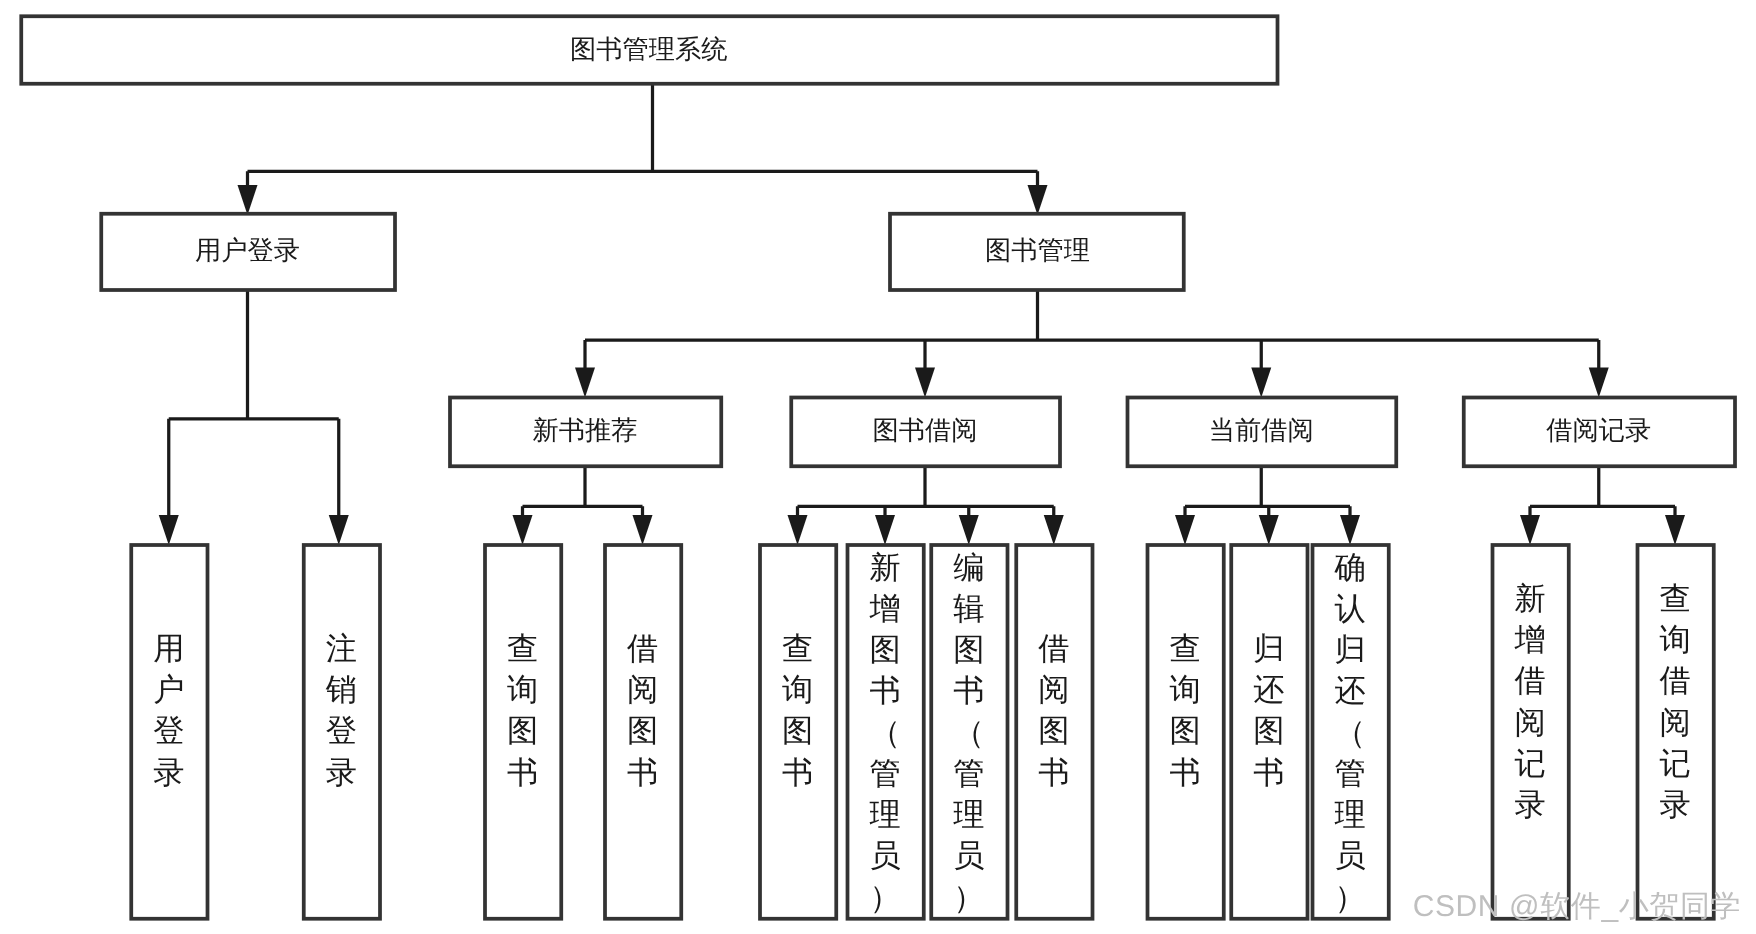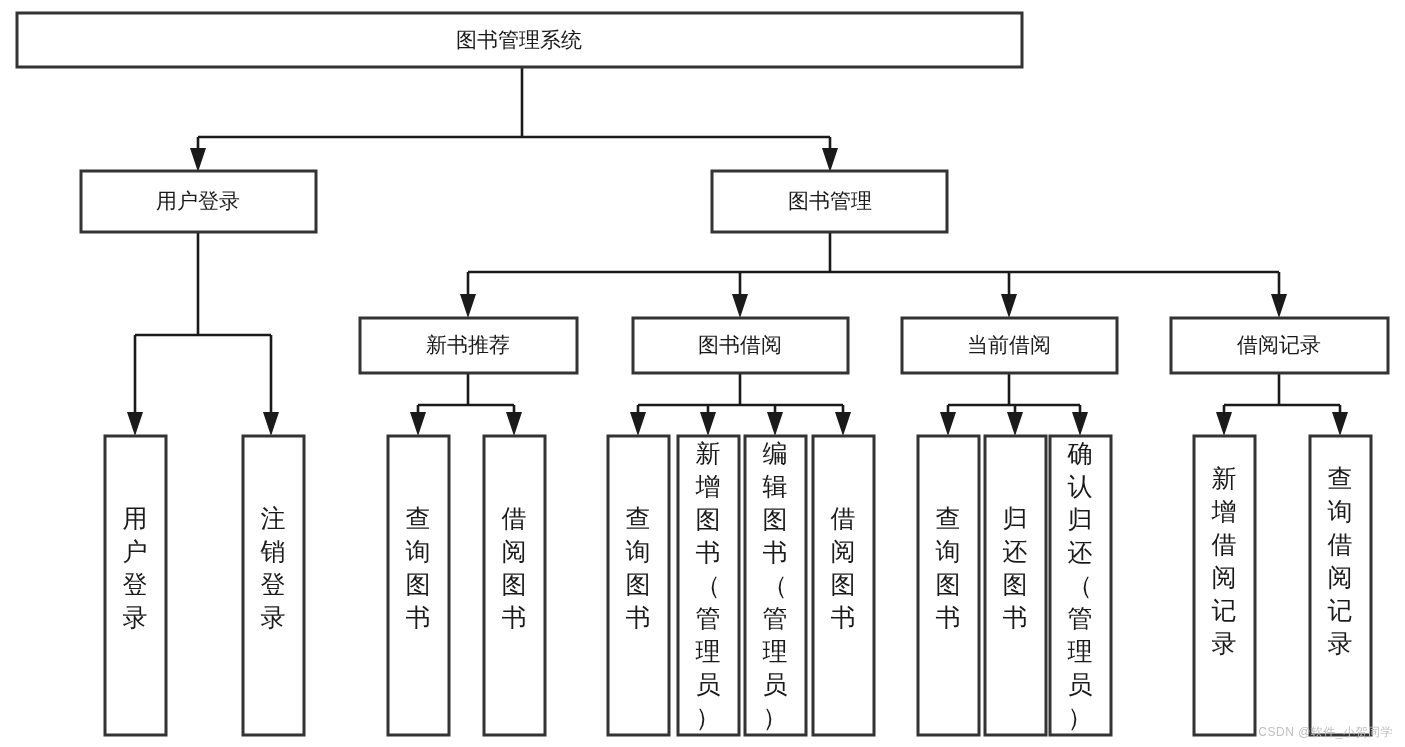--- a/index.html
+++ b/index.html
@@ -44,21 +44,21 @@
   }
   .arrow-head {
     fill: #1a1a1a;
     stroke: none;
   }
   .watermark {
     position: absolute;
     right: 12px;
     bottom: 6px;
     font-family: "Liberation Sans", "DejaVu Sans", sans-serif;
-    font-size: 12px;
+    font-size: 24px;
     color: #bfbfbf;
     letter-spacing: 0.5px;
     white-space: nowrap;
     pointer-events: none;
   }
 </style>
 </head>
 <body>
 
 <svg id="diagram" viewBox="0 0 1405 747" xmlns="http://www.w3.org/2000/svg">

